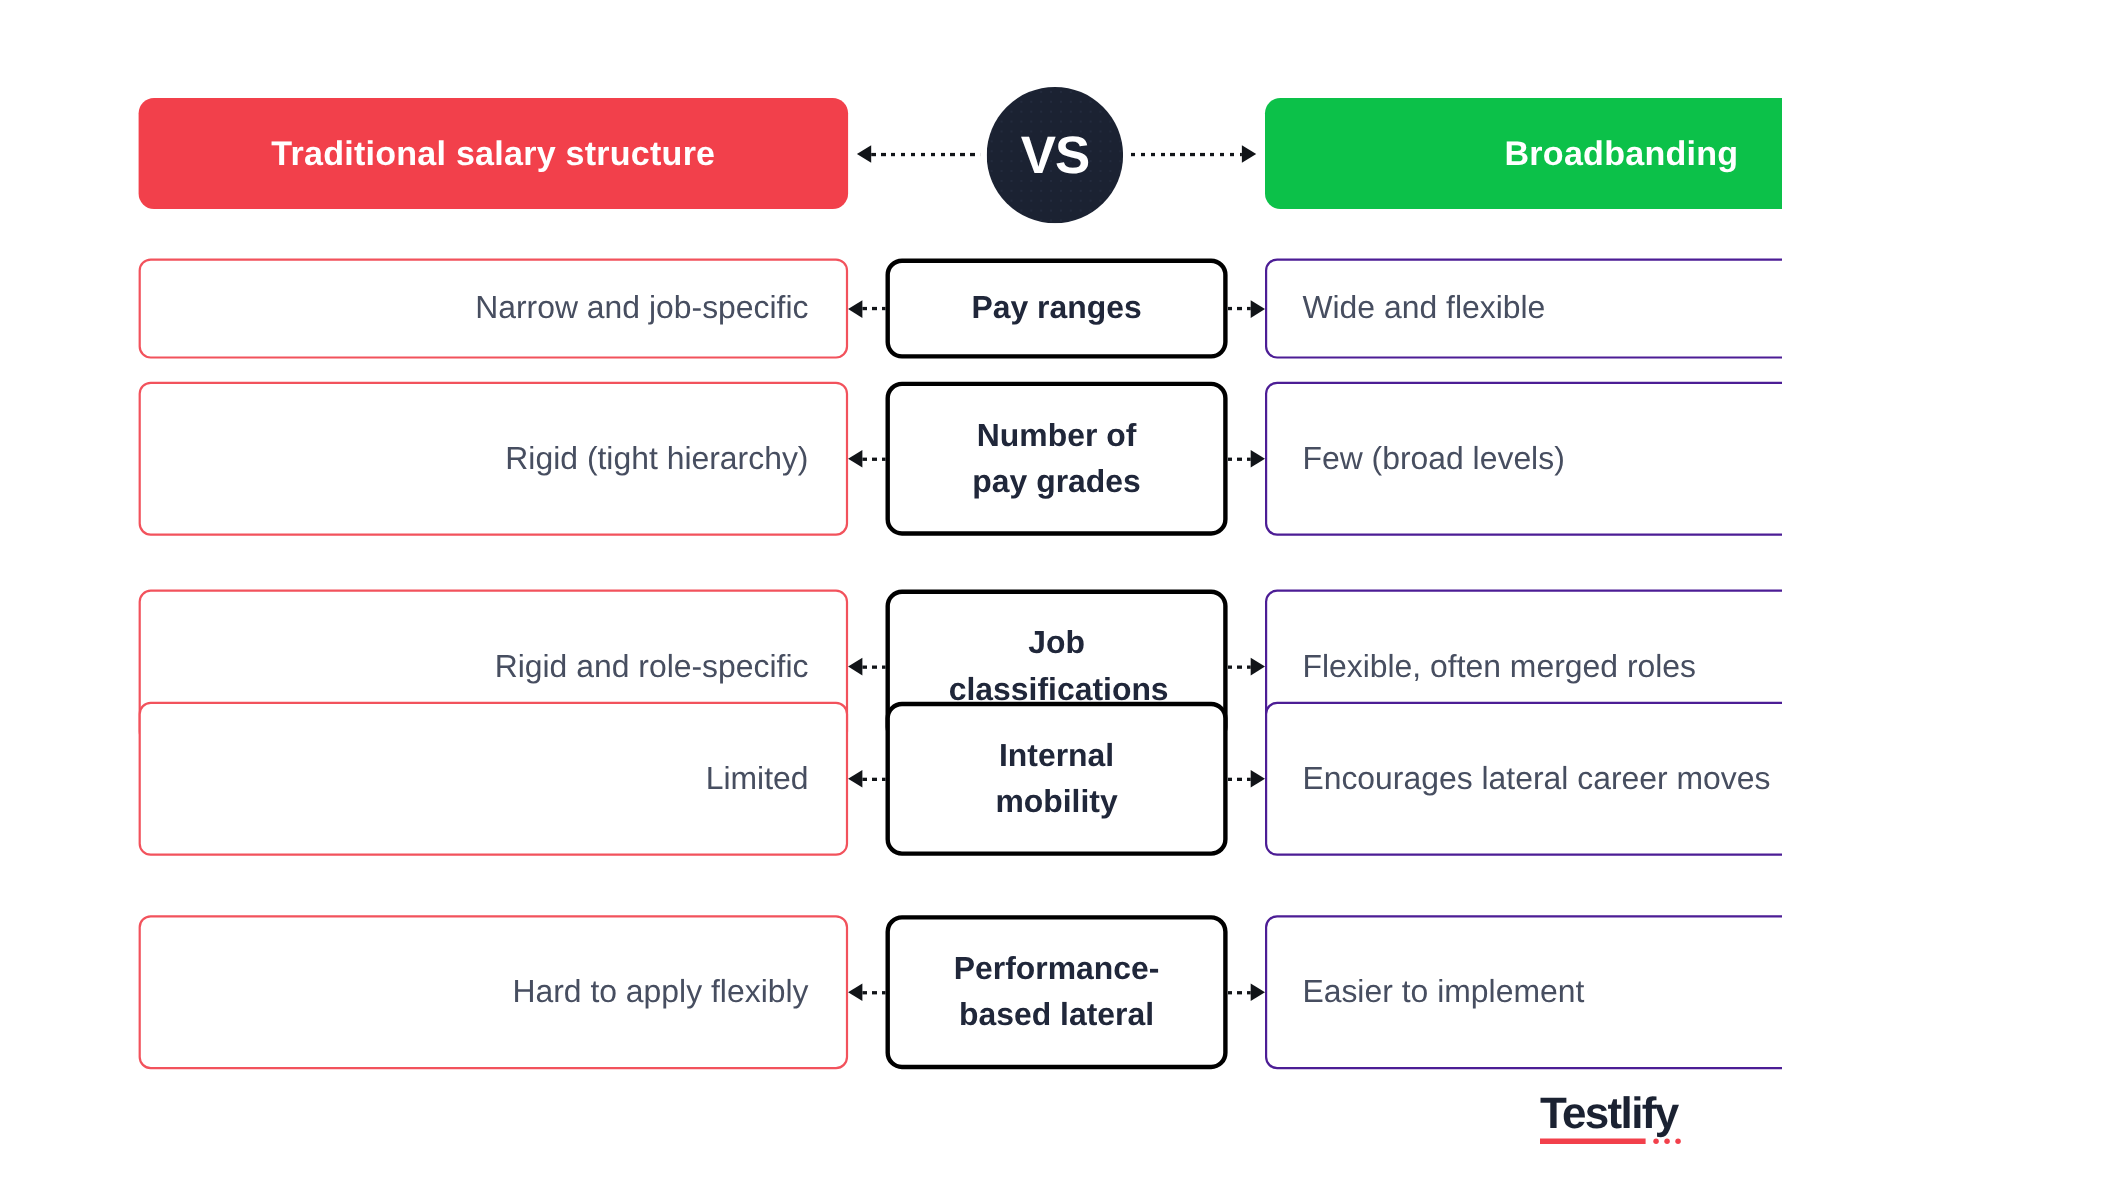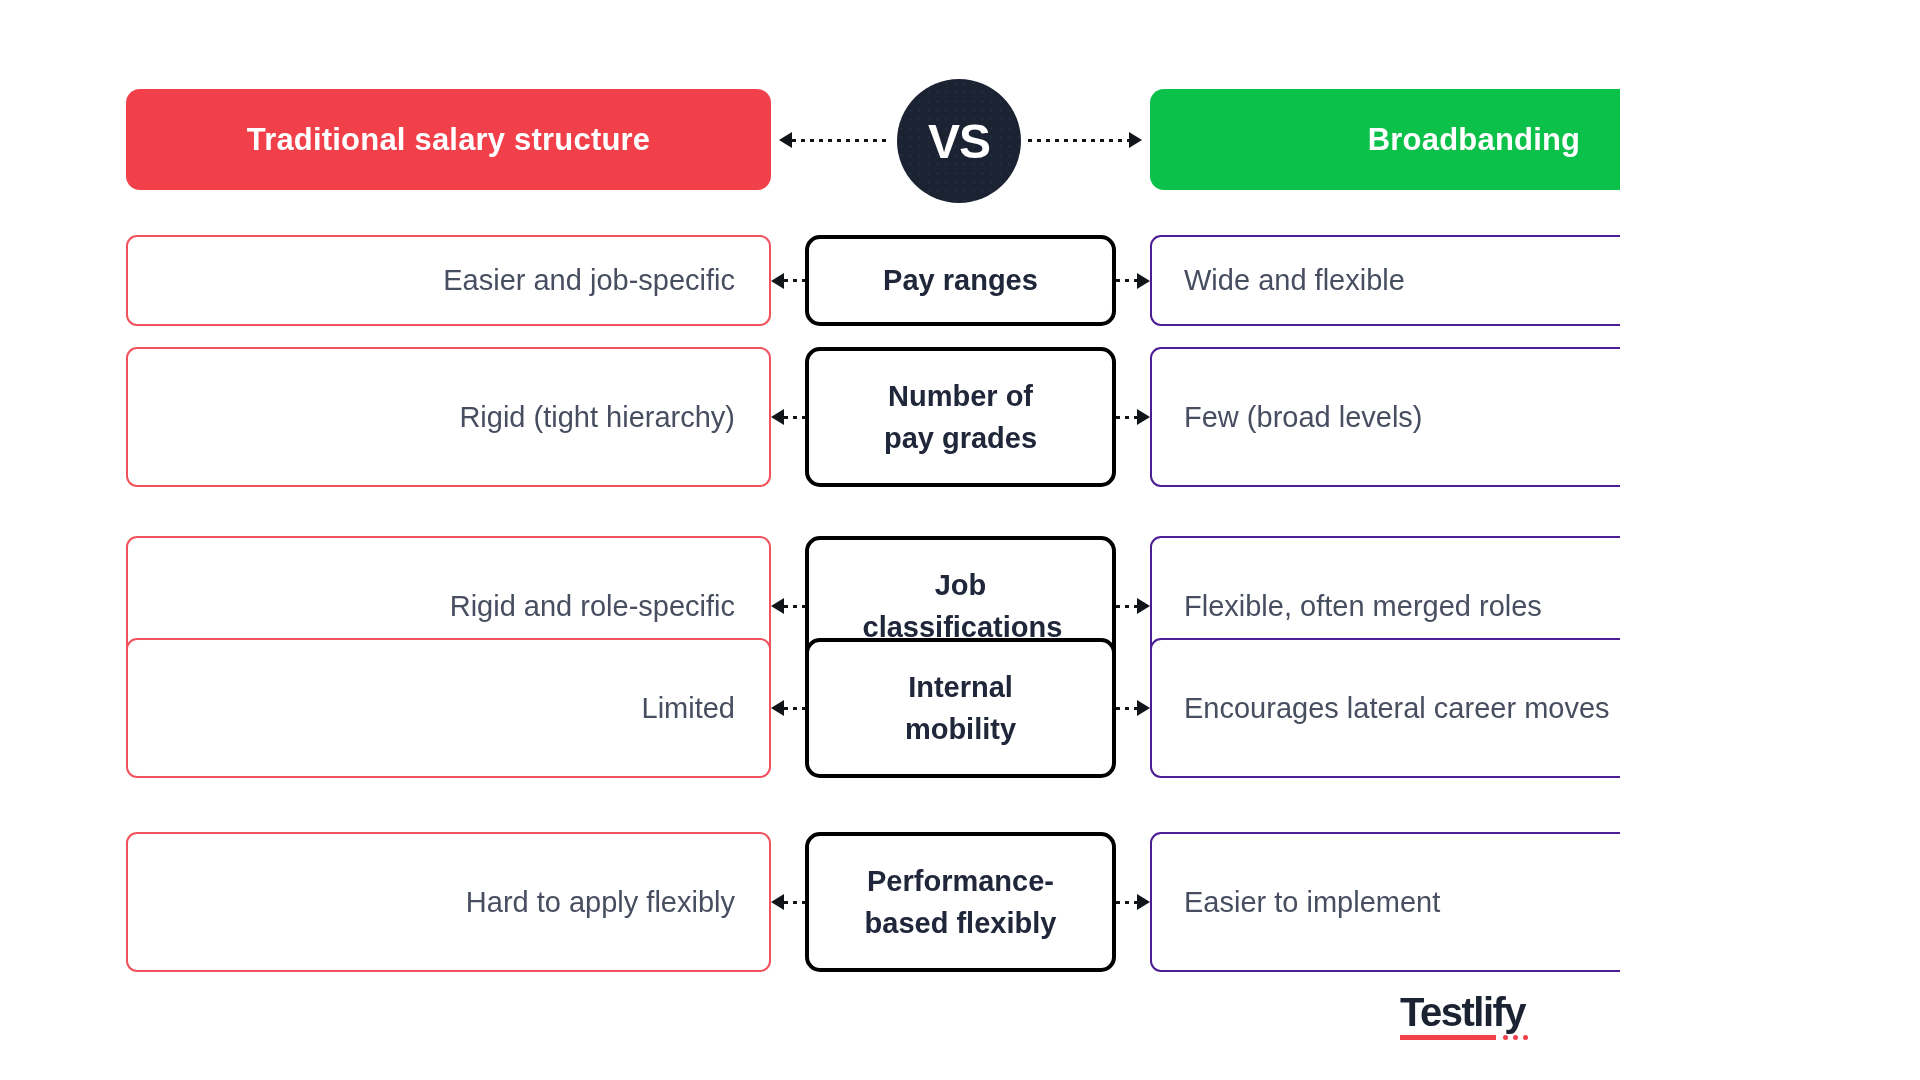--- a/index.html
+++ b/index.html
@@ -88,21 +88,21 @@
     <span class="dotline"></span>
     <span class="tri tri-right"></span>
   </div>
 
   <div class="hdr-box hdr-right">
     <span>Broadbanding</span>
   </div>
 
   <div class="row row-1">
     <div class="cell cell-trad">
-      <span>Easier and job-specific</span>
+      <span>Narrow and job-specific</span>
     </div>
     <div class="row-arrow arrow">
       <span class="tri tri-left"></span>
       <span class="dotline"></span>
     </div>
     <div class="cell cell-cat">
       <span>Pay ranges</span>
     </div>
     <div class="row-arrow arrow">
       <span class="dotline"></span>
@@ -175,21 +175,21 @@
 
   <div class="row row-5">
     <div class="cell cell-trad">
       <span>Hard to apply flexibly</span>
     </div>
     <div class="row-arrow arrow">
       <span class="tri tri-left"></span>
       <span class="dotline"></span>
     </div>
     <div class="cell cell-cat">
-      <span>Performance-based flexibly</span>
+      <span>Performance-based lateral</span>
     </div>
     <div class="row-arrow arrow">
       <span class="dotline"></span>
       <span class="tri tri-right"></span>
     </div>
     <div class="cell cell-broad">
       <span>Easier to implement</span>
     </div>
   </div>
 

